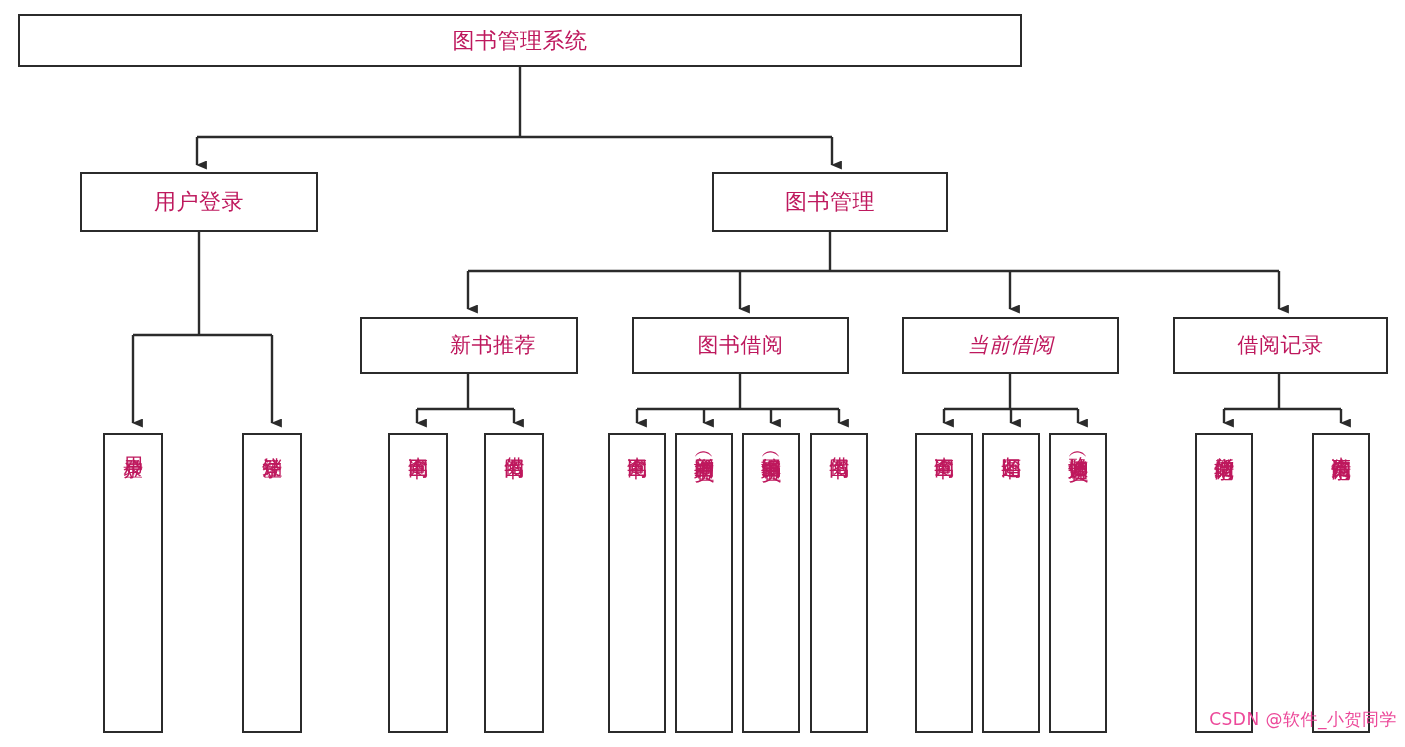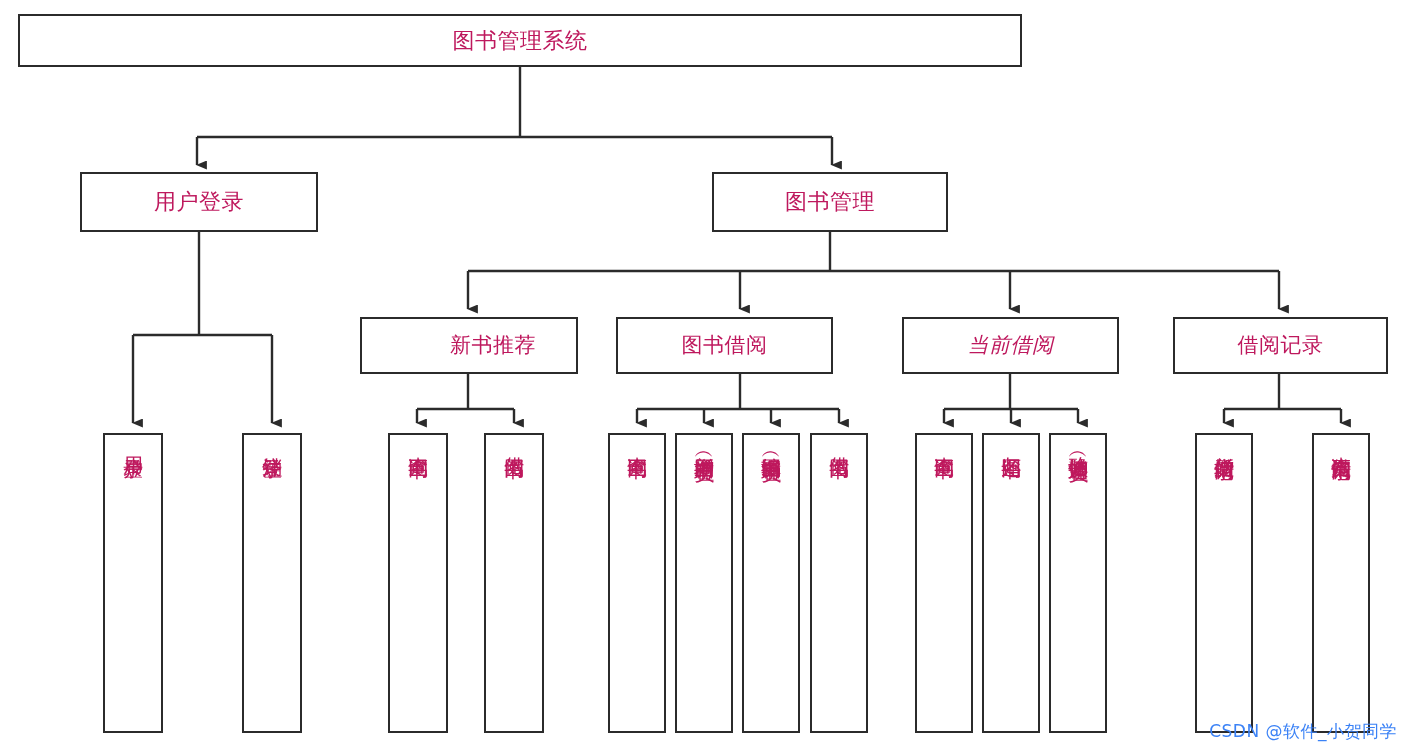--- a/index.html
+++ b/index.html
@@ -58,22 +58,22 @@
     white-space: normal;
     max-height: 284px;
   }
   .node.root .node-label { font-size: 22px; }
   .node.l1 .node-label  { font-size: 22px; }
   .node.l2 .node-label  { font-size: 21px; }
 
   #watermark {
     position: absolute;
     right: 8px;
-    bottom: 4px;
-    color: #3b82f6;
+    bottom: 16px;
+    color: #ec4899;
     font-size: 17px;
     letter-spacing: 0.5px;
     z-index: 3;
     white-space: nowrap;
   }
 </style>
 </head>
 <body>
 
 <div id="canvas">
@@ -137,21 +137,21 @@
   </div>
 
   <div class="node l1" style="left:712px; top:172px; width:236px; height:60px;">
     <span class="node-label">图书管理</span>
   </div>
 
   <div class="node l2" style="left:360px; top:317px; width:218px; height:57px;padding-left:48px;">
     <span class="node-label">新书推荐</span>
   </div>
 
-  <div class="node l2" style="left:616px; top:317px; width:217px; height:57px;">
+  <div class="node l2" style="left:632px; top:317px; width:217px; height:57px;">
     <span class="node-label">图书借阅</span>
   </div>
 
   <div class="node l2" style="left:902px; top:317px; width:217px; height:57px;font-style:italic;">
     <span class="node-label">当前借阅</span>
   </div>
 
   <div class="node l2" style="left:1173px; top:317px; width:215px; height:57px;text-align:right;">
     <span class="node-label">借阅记录</span>
   </div>

